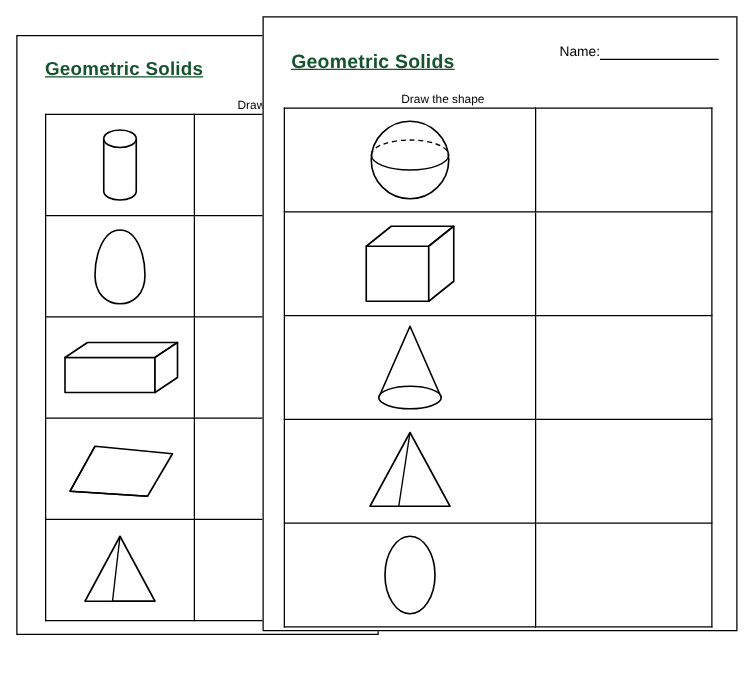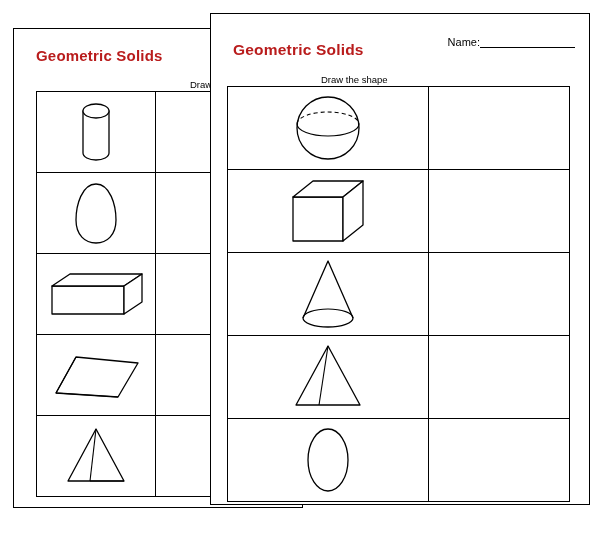--- a/index.html
+++ b/index.html
@@ -37,22 +37,23 @@
   #sheet-front {
     left: 210px;
     top: 13px;
     width: 380px;
     height: 492px;
   }
 
   .sheet-title {
     font-weight: bold;
     font-size: 15px;
+    text-decoration: underline;
     letter-spacing: .2px;
-    color: #b91c1c;
+    color: #14532d;
   }
   #back-title {
     position: absolute;
     left: 22px;
     top: 18px;
   }
   #front-title {
     position: absolute;
     left: 22px;
     top: 27px;

